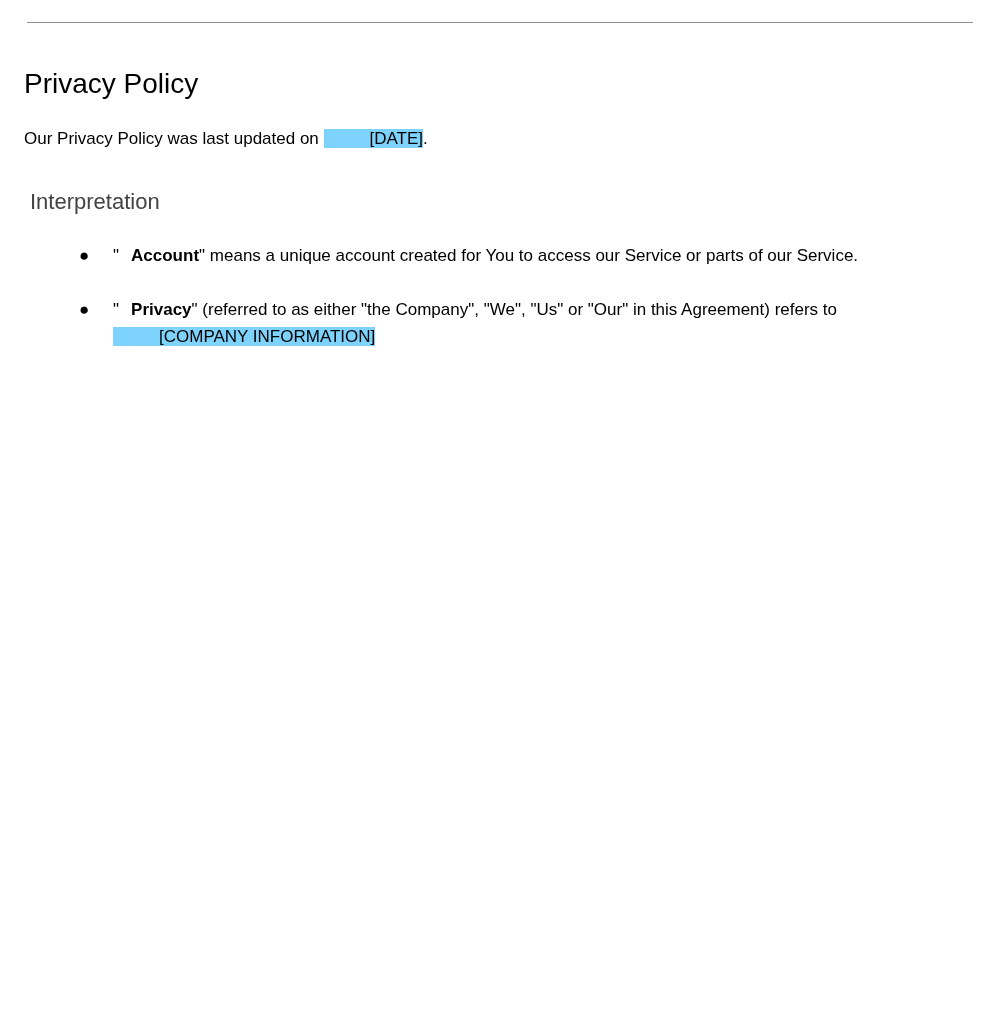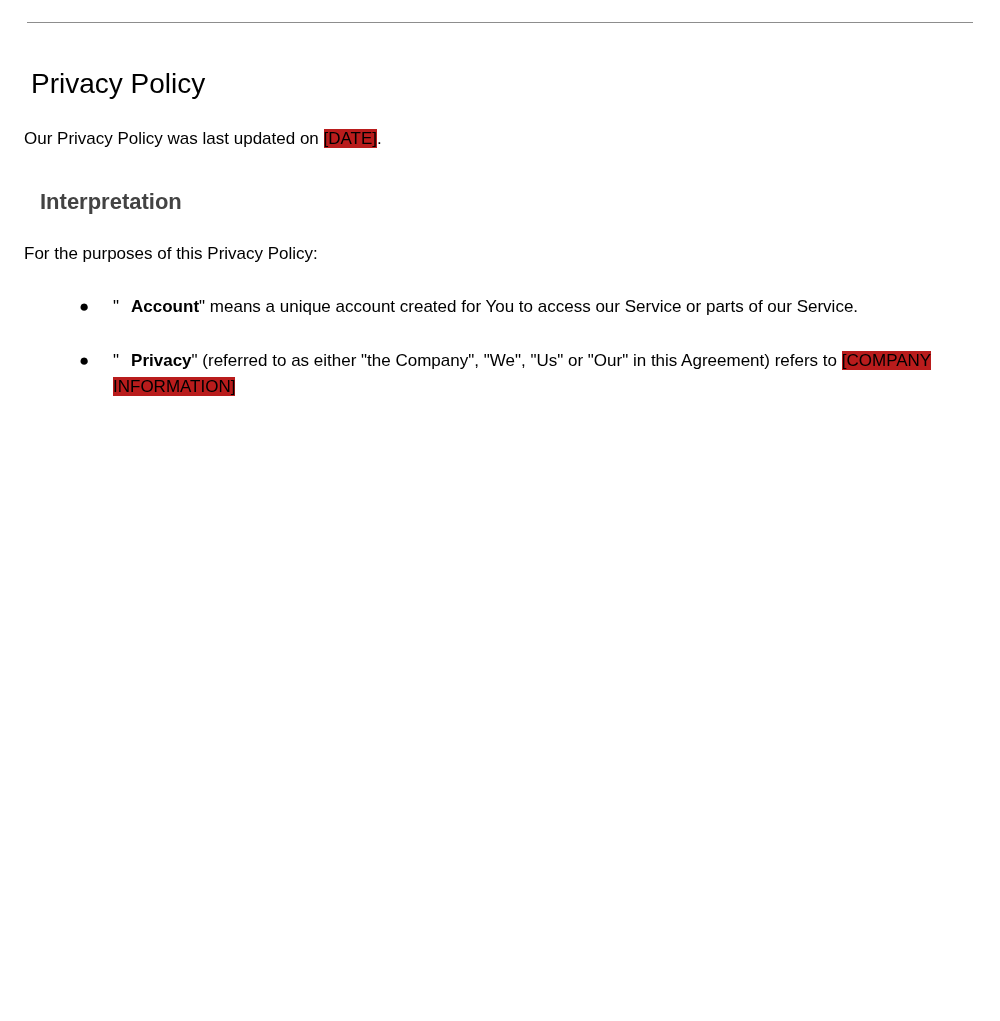--- a/index.html
+++ b/index.html
@@ -36,29 +36,29 @@
     border-top: 1px solid #8d8d8d;
     margin: 22px 3px 0 3px;
     height: 0;
   }
 
   h2.section-heading {
     font-size: 28px;
     font-weight: 400;
     line-height: 1.3;
     color: #000000;
-    margin: 43px 0 0 7px;
+    margin: 43px 0 0 0;
   }
 
   h3.sub-heading {
     font-size: 22px;
-    font-weight: 700;
+    font-weight: 400;
     line-height: 1.3;
     color: #434343;
-    margin: 35px 0 0 16px;
+    margin: 35px 0 0 6px;
   }
 
   p.body-text {
     font-size: 17px;
     font-weight: 400;
     line-height: 1.58;
     color: #000000;
     margin: 24px 0 0 0;
     max-width: 952px;
   }
@@ -87,21 +87,22 @@
     line-height: 1.58;
     color: #000000;
   }
 
   .term {
     font-weight: 700;
     margin-left: 12px;
   }
 
   .highlight {
-    background-color: #b91c1c;
+    background-color: #7dd3fc;
+    padding-left: 46px;
   }
 </style>
 </head>
 <body>
 
 <div class="page">
 
 
   <hr class="title-rule">
 
@@ -109,21 +110,20 @@
 
   <p class="body-text"><span>Our Privacy Policy was last updated on </span><span class="highlight">[DATE]</span><span>.</span></p>
 
 
 
 
   <h3 class="sub-heading">Interpretation</h3>
 
 
 
-  <p class="body-text">For the purposes of this Privacy Policy:</p>
 
   <ul class="definition-list">
     <li><span class="bullet-marker">●</span><span>"</span><span class="term">Account</span><span>"</span><span> means a unique account created for You to access our Service or parts of our Service.</span></li>
 
     <li><span class="bullet-marker">●</span><span>"</span><span class="term">Privacy</span><span>"</span><span> (referred to as either "the Company", "We", "Us" or "Our" in this Agreement) refers to </span><span class="highlight">[COMPANY INFORMATION]</span></li>
   </ul>
 
 </div>
 
 </body></html>

